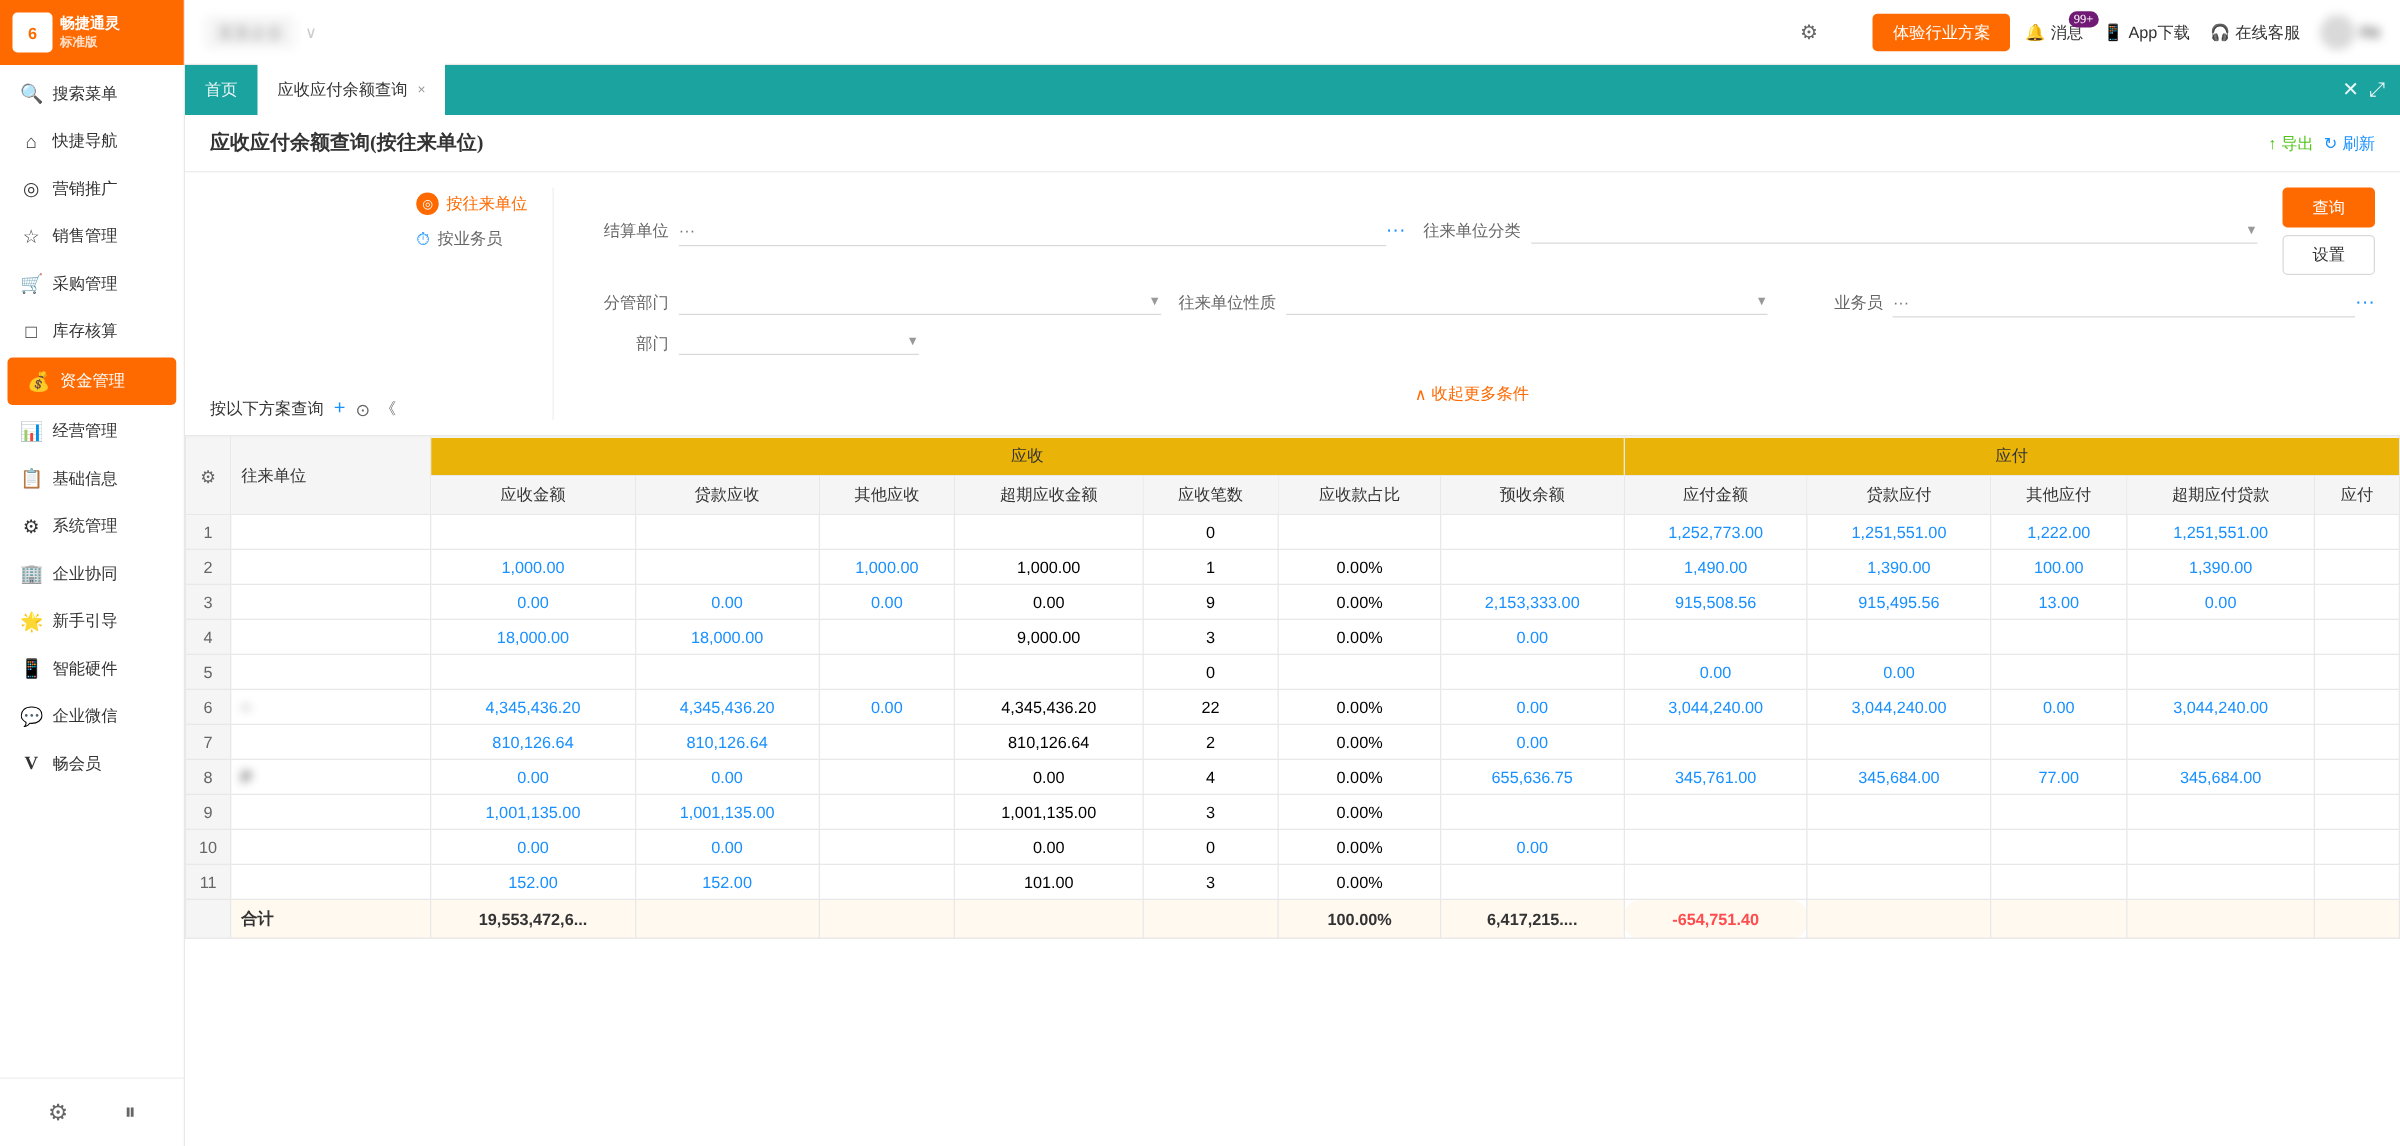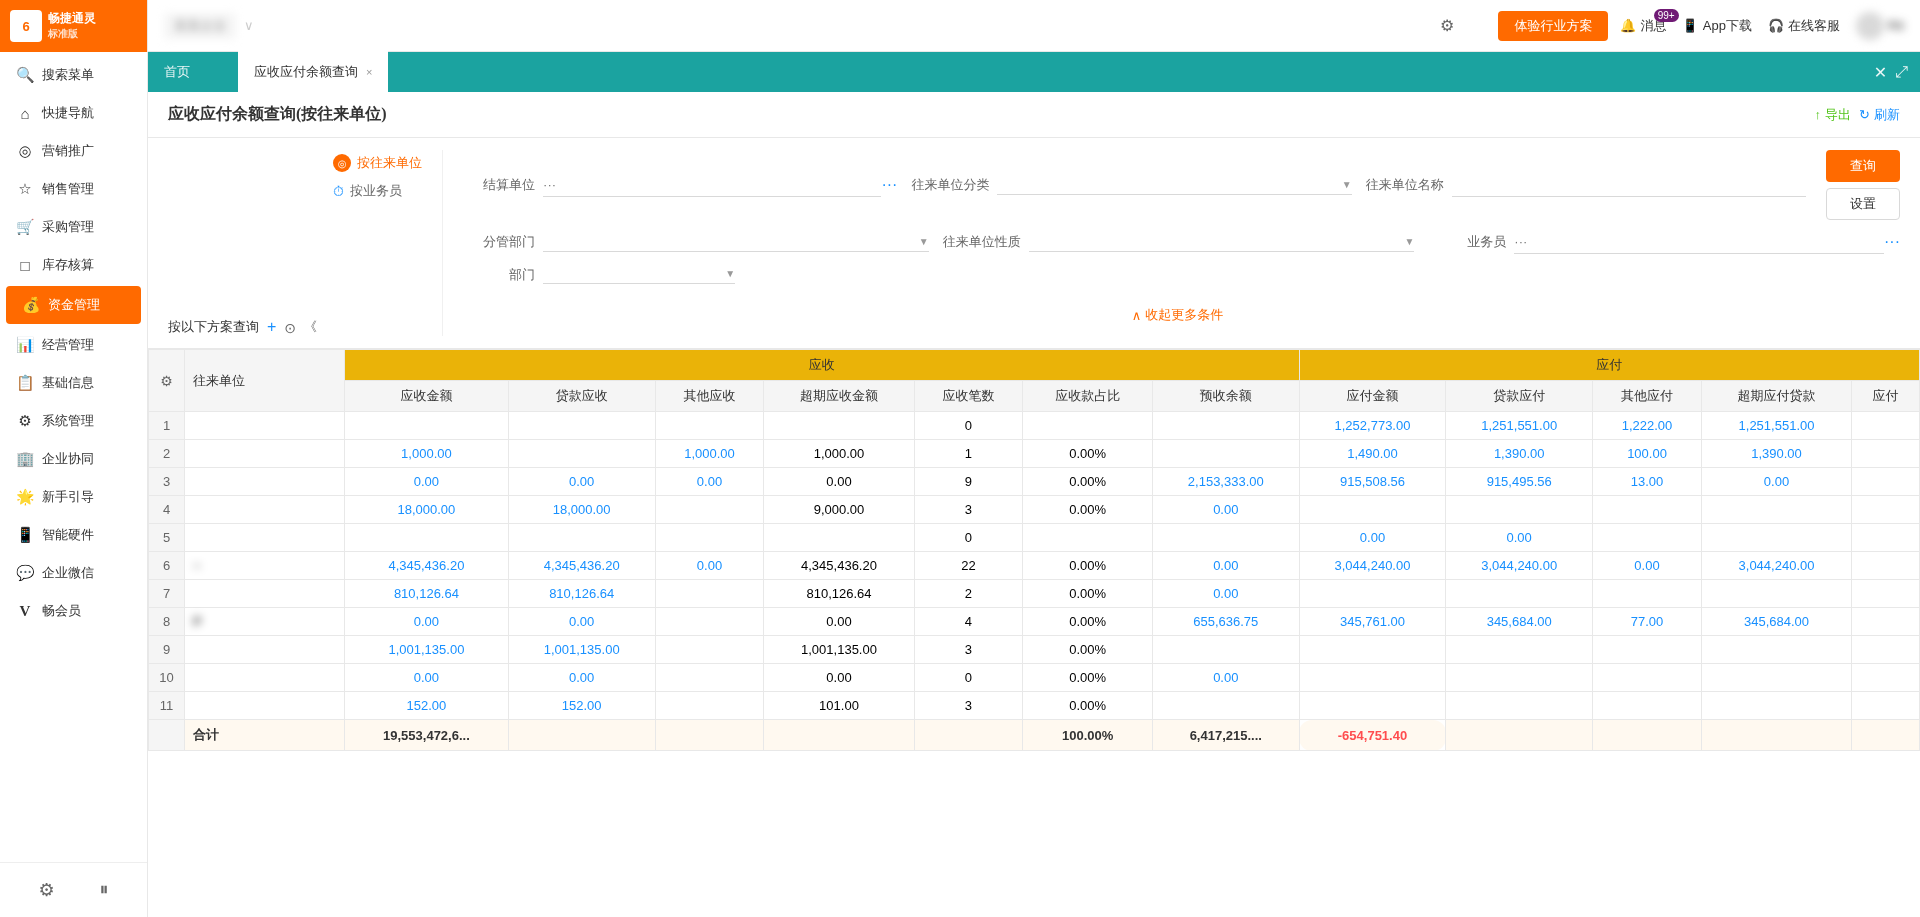--- a/index.html
+++ b/index.html
@@ -24,29 +24,29 @@
 
     
     .top-header { height: 52px; background: #fff; display: flex; align-items: center; padding: 0 16px; border-bottom: 1px solid #e8e8e8; gap: 12px; flex-shrink: 0; }
     .header-breadcrumb { display: flex; align-items: center; gap: 8px; color: #666; font-size: 13px; flex: 1; }
     .header-breadcrumb .company-name { color: #999; background: #f5f5f5; padding: 4px 10px; border-radius: 4px; }
     .header-breadcrumb .chevron { color: #ccc; }
     .header-gear { color: #666; font-size: 16px; cursor: pointer; }
     .header-cta { background: #ff6a00; color: #fff; border: none; padding: 6px 16px; border-radius: 4px; cursor: pointer; font-size: 13px; margin-left: 32px; }
     .header-right { display: flex; align-items: center; gap: 16px; color: #333; }
     .header-right .notif { position: relative; display: flex; align-items: center; gap: 4px; cursor: pointer; }
-    .notif-badge { position: absolute; top: -8px; right: -12px; background: #701a75; color: #fff; font-size: 10px; border-radius: 10px; padding: 1px 4px; }
+    .notif-badge { position: absolute; top: -8px; right: -12px; background: #701a75; color: #fff; font-size: 10px; border-radius: 10px; padding: 1px 4px; font-family: Liberation Serif, serif; }
     .header-right .hr-item { display: flex; align-items: center; gap: 4px; cursor: pointer; color: #333; }
     .user-avatar { width: 28px; height: 28px; background: #d9d9d9; border-radius: 50%; }
 
     
     .tab-bar { background: #1ba3a0; display: flex; align-items: center; height: 40px; padding: 0 0 0 0; flex-shrink: 0; }
     .tab { display: flex; align-items: center; height: 56px; padding: 0 16px; color: rgba(255,255,255,0.8); cursor: pointer; gap: 8px; font-size: 13px; }
     .tab.home { background: transparent; color: rgba(255,255,255,0.9); }
-    .tab.active { background: #fff; color: #333; border-radius: 4px 4px 0 0; margin-left: 32px; }
+    .tab.active { background: #fff; color: #333; border-radius: 4px 4px 0 0; }
     .tab .tab-close { color: #999; font-size: 11px; cursor: pointer; }
     .tab-spacer { flex: 1; }
     .tab-actions { display: flex; align-items: center; gap: 8px; padding: 0 12px; }
     .tab-action-btn { color: rgba(255,255,255,0.9); background: none; border: none; cursor: pointer; font-size: 16px; }
 
     
     .content { flex: 1; background: #f5f5f5; overflow: hidden; display: flex; flex-direction: column; }
 
     
     .page-header { background: #fff; padding: 12px 20px 0; border-bottom: 1px solid #e8e8e8; display: flex; align-items: center; justify-content: space-between; flex-shrink: 0; }
@@ -274,24 +274,20 @@
               <span class="filter-label">结算单位</span>
               <input class="filter-input" placeholder="···" value="" style="">
               <span class="filter-dot">···</span>
             </div>
             <div class="filter-field">
               <span class="filter-label">往来单位分类</span>
               <div class="filter-select">
                 <span class="fs-text"></span>
                 <span class="fs-arrow">▼</span>
               </div>
-            </div>
-            <div class="filter-field">
-              <span class="filter-label">往来单位名称</span>
-              <input class="filter-input" placeholder="" value="" style="">
             </div>
             <div style="display:flex;flex-direction:column;gap:6px;margin-left:8px;">
               <button class="btn-query">查询</button>
               <button class="btn-settings">设置</button>
             </div>
           </div>
           <div class="filter-row">
             <div class="filter-field">
               <span class="filter-label">分管部门</span>
               <div class="filter-select">

